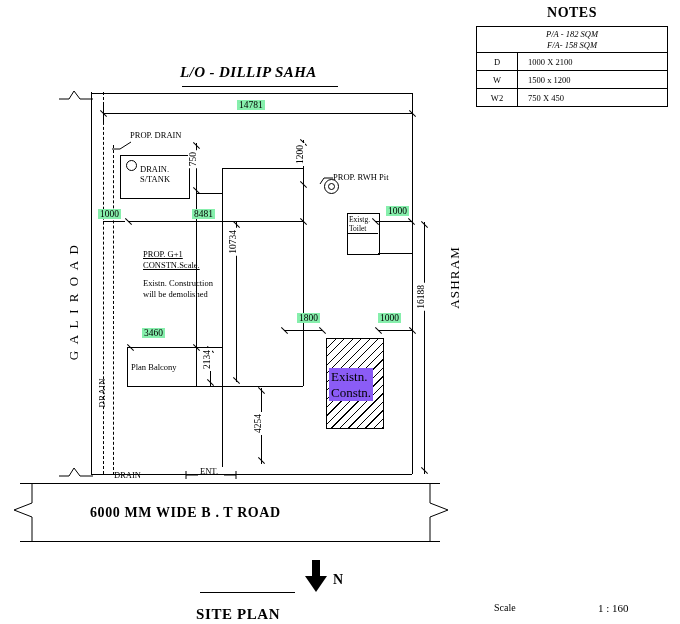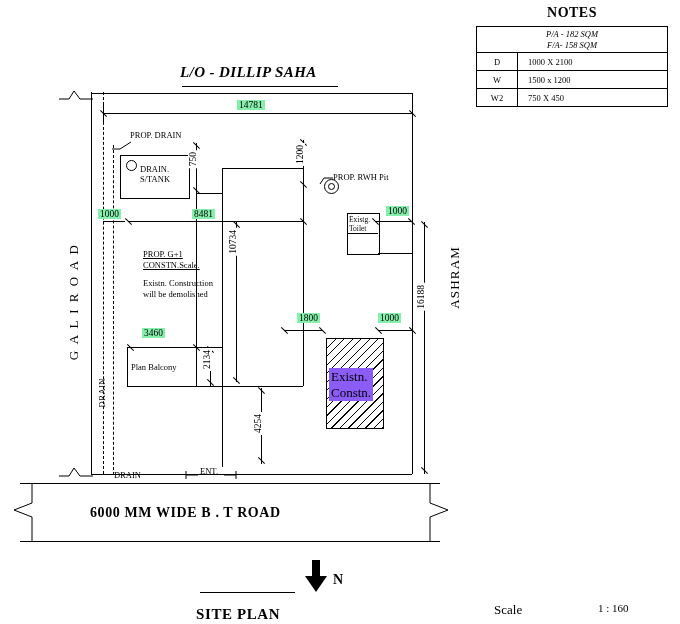--- a/index.html
+++ b/index.html
@@ -112,21 +112,21 @@
     left: 196px; top: 570px;
     font-size: 15px; font-weight: bold; letter-spacing: 0.6px; margin-top: 36px;
   }
   #site-plan-underline {
     left: 200px; top: 592px; width: 95px; height: 1px; background: #000;
   }
   #north-letter { left: 333px; top: 572px; font-size: 14px; font-weight: bold; }
   #north-arrow {
     left: 305px; top: 560px; width: 22px; height: 32px;
   }
-  #scale-label { left: 494px; top: 602px; font-size: 13px; }
+  #scale-label { left: 494px; top: 602px; font-size: 10px; }
   #scale-value { left: 598px; top: 602px; font-size: 11px; }
 
   
   .hatch {
     background-image: repeating-linear-gradient(
        -45deg, #000 0 0.8px, transparent 0.8px 6px);
     border: 1px solid #000;
   }
   .box { border: 1px solid #000; }
   .circle { border: 1px solid #000; border-radius: 50%; }

